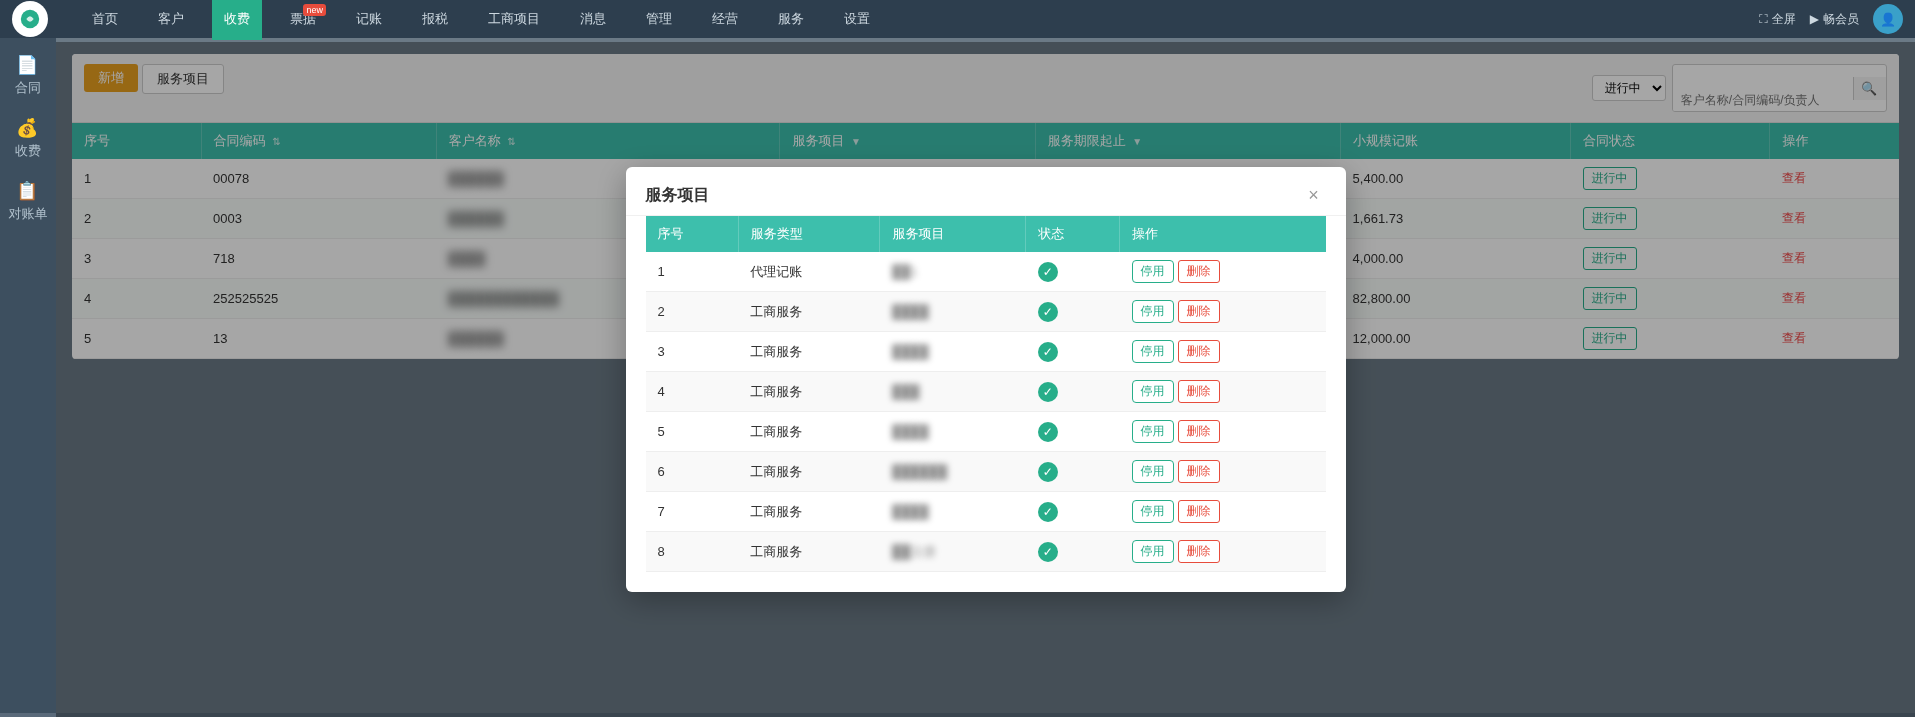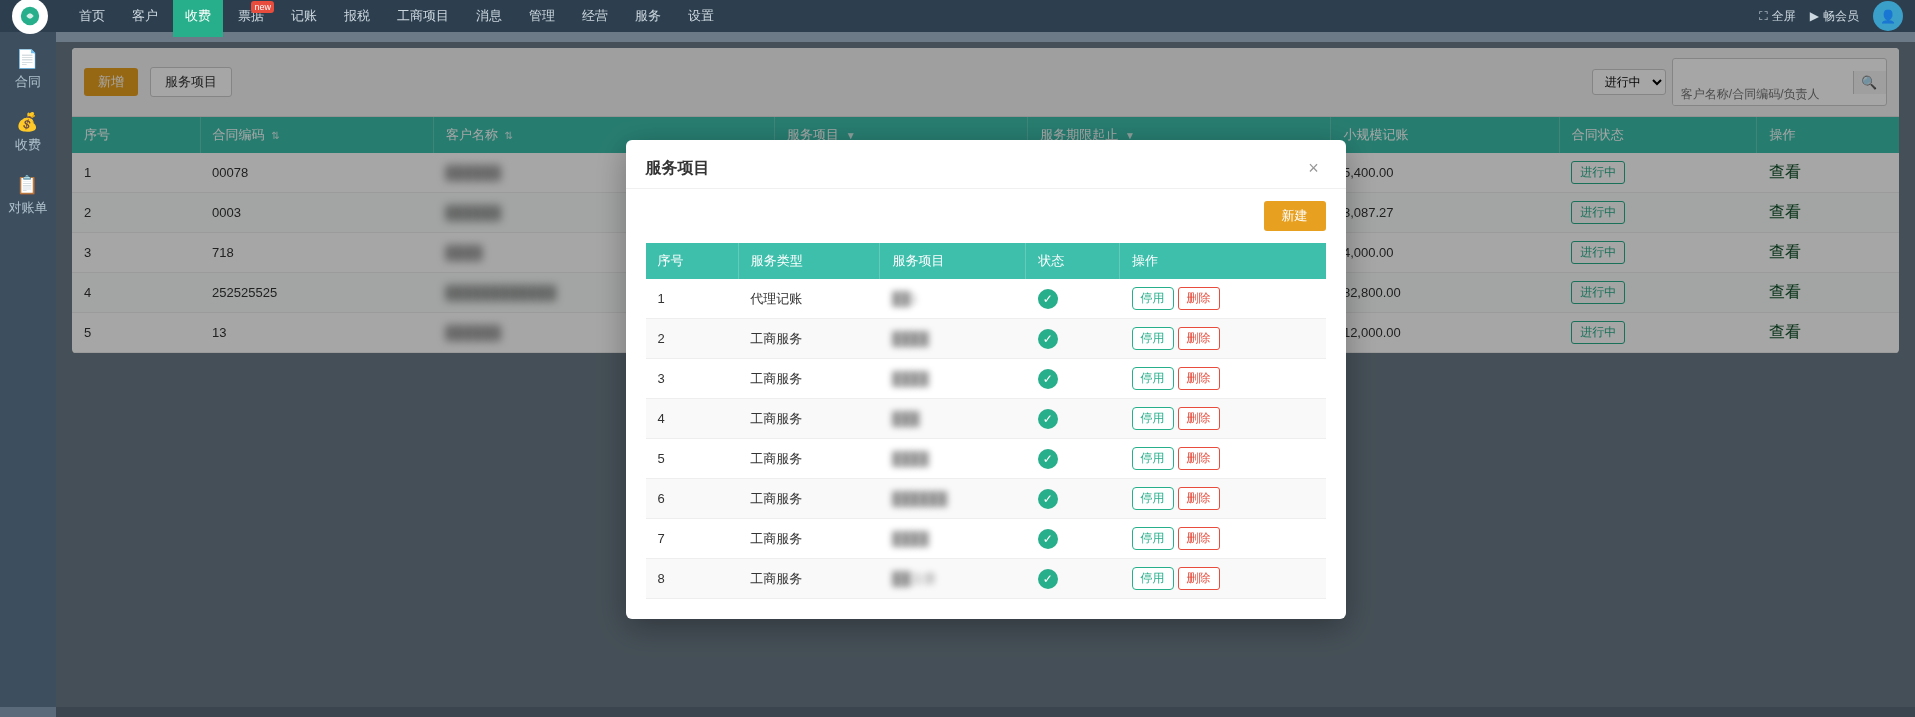--- a/index.html
+++ b/index.html
@@ -1,21 +1,21 @@
 <!DOCTYPE html>
 <html><head>
   <meta charset="utf-8">
   <style>
     * { box-sizing: border-box; margin: 0; padding: 0; }
     body { font-family: "Microsoft YaHei", Arial, sans-serif; font-size: 13px; background: #5a6a7a; overflow: hidden; }
 
     
     .top-nav {
       display: flex; align-items: center;
-      background: #2d3e4e; height: 32px; padding: 0 12px; gap: 3px;
+      background: #2d3e4e; height: 38px; padding: 0 12px; gap: 16px;
       position: relative; z-index: 100;
     }
     .top-nav .logo {
       width: 36px; height: 36px; border-radius: 50%; background: #fff;
       display: flex; align-items: center; justify-content: center;
       margin-right: 16px; flex-shrink: 0;
     }
     .top-nav .logo svg { width: 22px; height: 22px; }
     .nav-item {
       color: #cdd8e0; padding: 0 12px; height: 42px; display: flex; align-items: center;
@@ -52,21 +52,21 @@
     .main-content {
       flex: 1; background: #6b7a86; overflow: auto; padding: 16px;
       position: relative;
     }
 
     
     .table-container {
       background: #fff; border-radius: 4px; overflow: hidden;
     }
     .table-toolbar {
-      display: flex; align-items: center; gap: 12px; padding: 10px 12px;
+      display: flex; align-items: flex-start; gap: 4px; padding: 10px 12px;
       background: #f5f5f5; border-bottom: 1px solid #e0e0e0;
     }
     .btn-new {
       background: #e8a020; color: #fff; border: none; border-radius: 3px;
       padding: 5px 14px; cursor: pointer; font-size: 13px;
     }
     .btn-service {
       background: #fff; color: #333; border: 1px solid #ccc; border-radius: 3px;
       padding: 5px 14px; cursor: pointer; font-size: 13px;
     }
@@ -97,21 +97,21 @@
     .data-table thead th:last-child { border-right: none; }
     .data-table tbody tr { border-bottom: 1px solid #eee; }
     .data-table tbody tr:nth-child(even) { background: #f9fdfb; }
     .data-table tbody td { padding: 8px 12px; font-size: 13px; color: #333; }
     .data-table tbody .blurred { color: transparent; text-shadow: 0 0 8px rgba(0,0,0,0.4); user-select: none; }
     .status-badge {
       display: inline-block; padding: 2px 8px; border-radius: 3px; font-size: 12px;
       color: #27ae8a; border: 1px solid #27ae8a;
     }
     .sort-icon { font-size: 10px; margin-left: 3px; opacity: 0.8; }
-    .action-link { color: #14532d; cursor: pointer; font-size: 16px; }
+    .action-link { color: #ef4444; cursor: pointer; font-size: 12px; }
 
     
     .overlay {
       position: fixed; top: 42px; left: 56px; right: 0; bottom: 0;
       background: rgba(0,0,0,0.35); z-index: 200;
       display: flex; align-items: center; justify-content: center;
     }
 
     
     .modal {
@@ -284,21 +284,21 @@
       <td>5,400.00</td>
       <td><span class="status-badge">进行中</span></td>
       <td><span class="action-link">查看</span></td>
     </tr>
             <tr>
       <td>2</td>
       <td>0003</td>
       <td><span class="blurred">██████</span></td>
       <td>小规模记账</td>
       <td>202305-202404</td>
-      <td>3,087.27</td>
+      <td>1,661.73</td>
       <td><span class="status-badge">进行中</span></td>
       <td><span class="action-link">查看</span></td>
     </tr>
             <tr>
       <td>3</td>
       <td>718</td>
       <td><span class="blurred">████</span></td>
       <td>小规模记账</td>
       <td>202305-202404</td>
       <td>4,000.00</td>
@@ -327,23 +327,20 @@
     </tr>
           </tbody>
       </table>
     </div>
 
     <div class="overlay">
       <div class="modal">
         <div class="modal-header">
           <span class="modal-title">服务项目</span>
           <div class="modal-close">×</div>
-        </div>
-        <div class="modal-toolbar">
-          <button class="btn-modal-new">新建</button>
         </div>
         <div class="modal-body">
           <table class="modal-table">
             <thead>
               <tr>
                 <th>序号</th>
                 <th>服务类型</th>
                 <th>服务项目</th>
                 <th>状态</th>
                 <th>操作</th>

